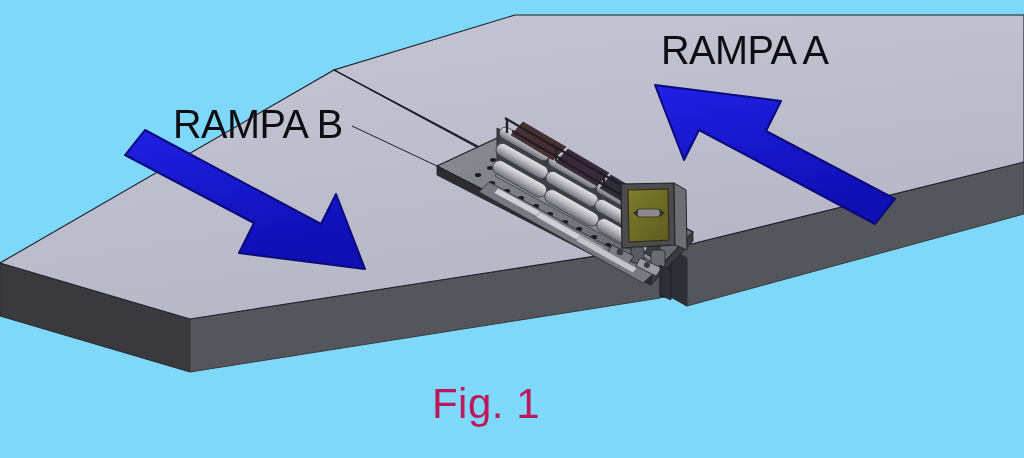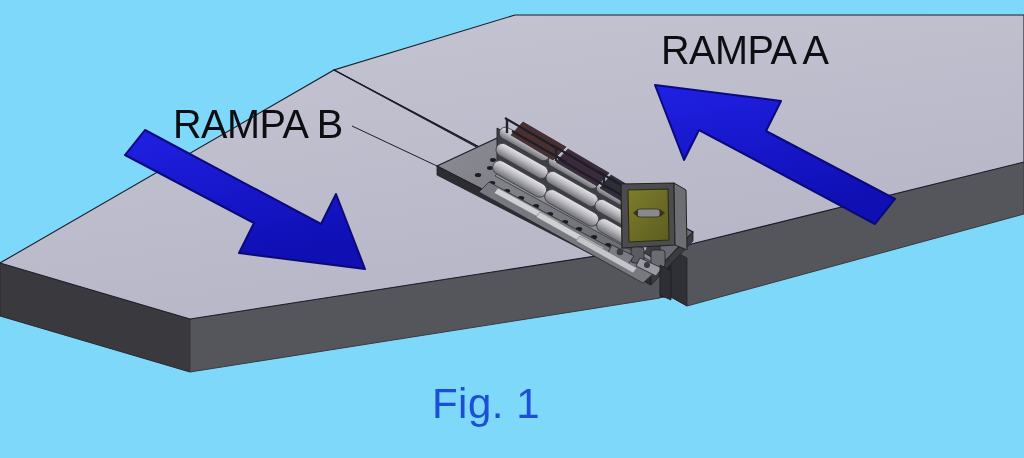--- a/index.html
+++ b/index.html
@@ -51,21 +51,21 @@
     transform-origin: left top;
   }
   #figure-caption {
     position: absolute;
     left: 0;
     top: 381px;
     width: 972px;
     text-align: center;
     font-size: 42px;
     line-height: 46px;
-    color: #1d4ed8;
+    color: #be185d;
     font-family: "Liberation Sans", sans-serif;
     letter-spacing: 0.5px;
     user-select: none;
   }
 </style>
 </head>
 <body>
 
 <div id="figure-root">
 

